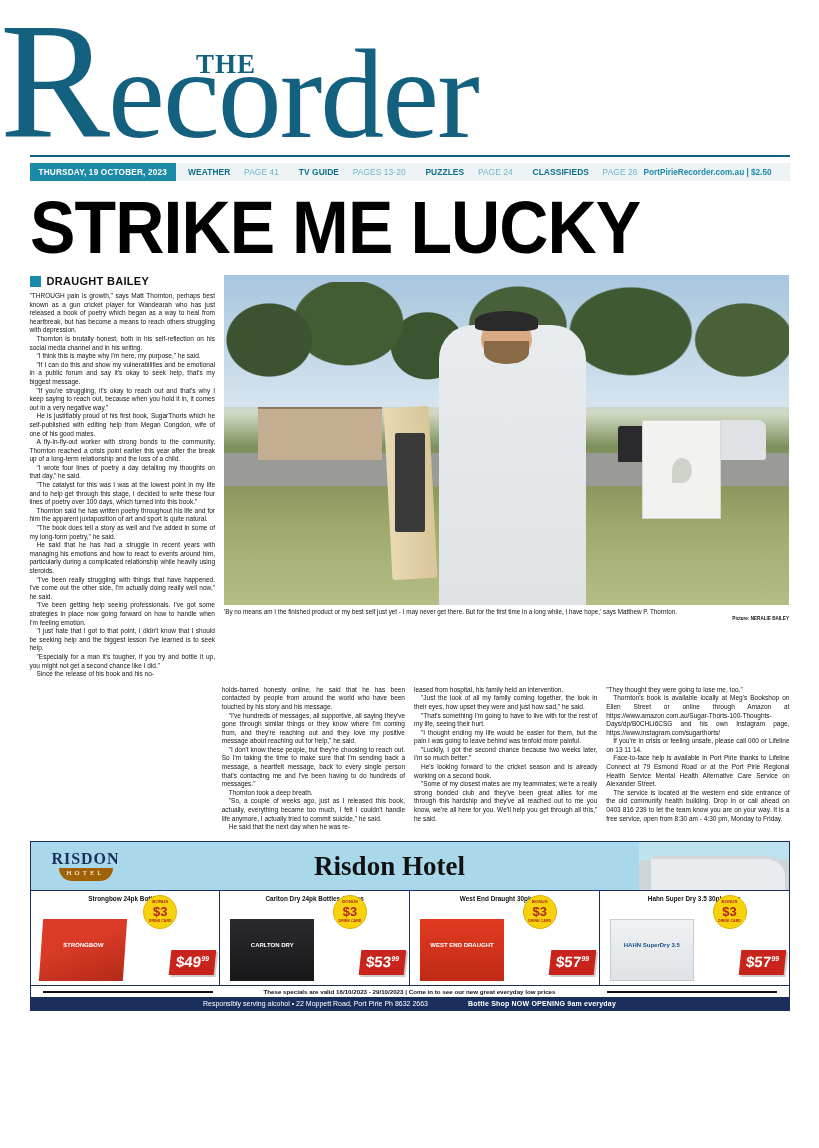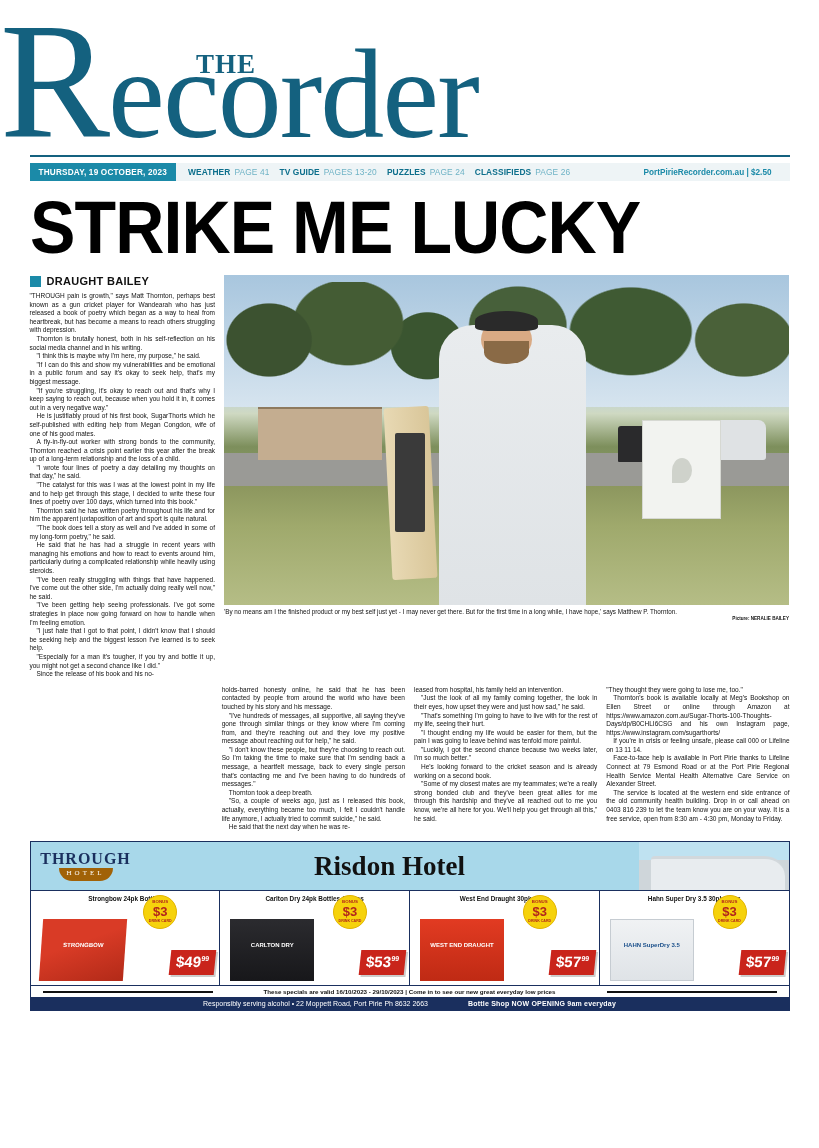--- a/index.html
+++ b/index.html
@@ -68,20 +68,21 @@
     letter-spacing:.2px;
     font-size:8.2px;
   }
   .infobar-links{
     flex:1;
     display:flex; align-items:center;
     gap:4px;
     padding-left:12px;
     color:#1b8aa8;
     letter-spacing:.1px;
+    justify-content:space-between;
   }
   .infobar-links .strong{ font-weight:bold; color:#0d6f8c; }
   .infobar-links .light{ color:#6fb3c6; margin-right:6px; }
   .infobar-right{
     display:flex; align-items:center;
     padding-right:18px;
     color:#1b8aa8; font-weight:bold;
     font-size:8.2px;
   }
 
@@ -450,21 +451,21 @@
         <p>If you're in crisis or feeling unsafe, please call 000 or Lifeline on 13 11 14.</p>
         <p>Face-to-face help is available in Port Pirie thanks to Lifeline Connect at 79 Esmond Road or at the Port Pirie Regional Health Service Mental Health Alternative Care Service on Alexander Street.</p>
         <p>The service is located at the western end side entrance of the old community health building. Drop in or call ahead on 0403 816 239 to let the team know you are on your way. It is a free service, open from 8:30 am - 4:30 pm, Monday to Friday.</p>
       </div>
     </div>
   </div>
 
   <div class="ad">
     <div class="ad-top">
       <div class="ad-logo">
-        <div class="l1">THROUGH</div>
+        <div class="l1">RISDON</div>
         <div class="l2">HOTEL</div>
       </div>
       <div class="ad-title-wrap">
         <div class="ad-title">Risdon Hotel</div>
       </div>
       <div class="ad-photo"></div>
     </div>
 
     <div class="ad-items">
 

